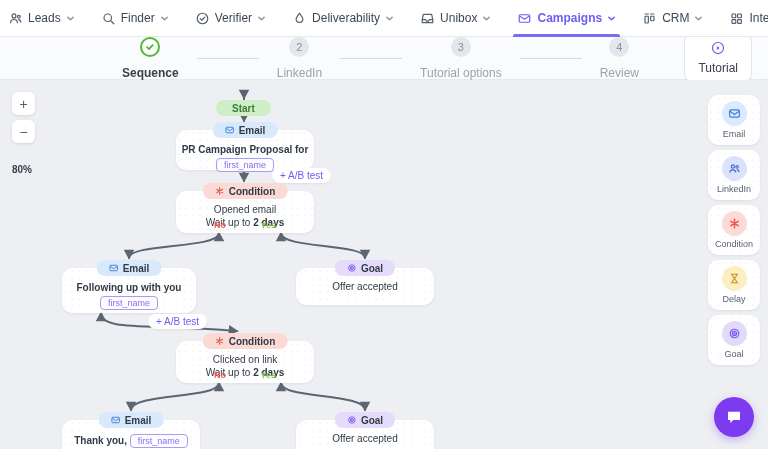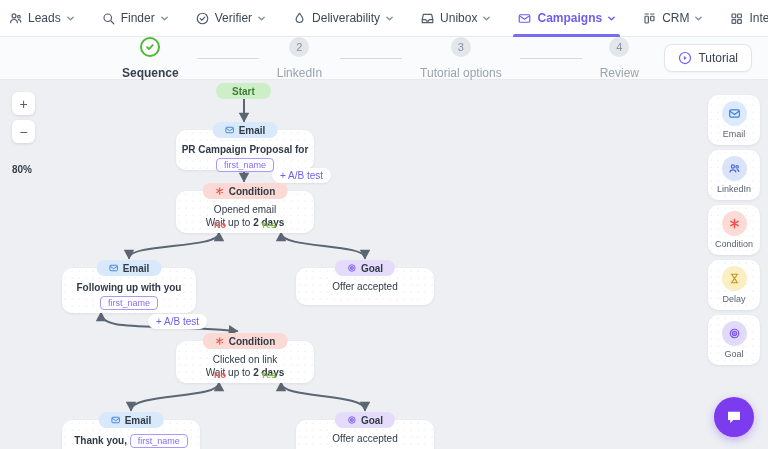--- a/index.html
+++ b/index.html
@@ -27,21 +27,21 @@
   .step-circle { width:20px; height:20px; border-radius:50%; background:#e3e6eb; color:#8a93a0;
     font-size:11px; display:flex; align-items:center; justify-content:center; }
   .step.done .step-circle { background:#fff; border:2px solid #4cba34; }
   .step.done .step-circle svg { width:10px; height:10px; stroke:#4cba34; fill:none;
     stroke-width:2.2; stroke-linecap:round; stroke-linejoin:round; }
   .step-label { font-size:12px; color:#9aa3ae; }
   .step.done .step-label { color:#39414c; font-weight:bold; }
   .step-line { width:62px; height:1px; background:#d7dbe1; margin:0 18px; }
   .tutorial-btn { margin-left:auto; display:flex; align-items:center; gap:6px;
     background:#fff; border:1px solid #e1e4ea; border-radius:8px; padding:6px 13px;
-    font-size:12px; color:#39414c; cursor:pointer; box-shadow:0 1px 2px rgba(20,30,50,.04); }
+    font-size:12px; color:#39414c; cursor:pointer; box-shadow:0 1px 2px rgba(20,30,50,.04);flex-direction:column; }
   .tutorial-btn svg { width:14px; height:14px; }
 
   
   .canvas { position:relative; width:768px; height:369px; background:#edeff3; overflow:hidden; }
   .edges { position:absolute; inset:0; width:768px; height:369px; }
 
   .zoom-ctl { position:absolute; left:12px; top:12px; display:flex; flex-direction:column; gap:5px; }
   .zoom-btn { width:23px; height:23px; background:#fff; border:none; border-radius:6px;
     box-shadow:0 1px 3px rgba(25,35,55,.12); color:#555f6c; font-size:14px; cursor:pointer;
     display:flex; align-items:center; justify-content:center; }
@@ -237,21 +237,21 @@
       <path d="M281 303 C281 319 365 313 365 330" marker-start="url(#arrS)" marker-end="url(#arrE)"></path>
     </g>
   </svg>
 
   <div class="zoom-ctl">
     <button class="zoom-btn">+</button>
     <button class="zoom-btn">−</button>
     <span class="zoom-level">80%</span>
   </div>
 
-  <div class="start-pill" style="left:216px; top:3px;">Start</div>
+  <div class="start-pill" style="left:216px; top:20px;">Start</div>
 
   <div class="node" style="left:176px; top:50px; width:138px; height:40px;">
     <div class="pill email">
       <svg viewBox="0 0 20 20" fill="none" stroke="#4a86d8" stroke-width="2">
           <rect x="2.5" y="4.5" width="15" height="11" rx="2"></rect>
           <path d="M3 6.5l7 5 7-5"></path>
         </svg>
       <span>Email</span>
     </div>
     <div class="node-body">

